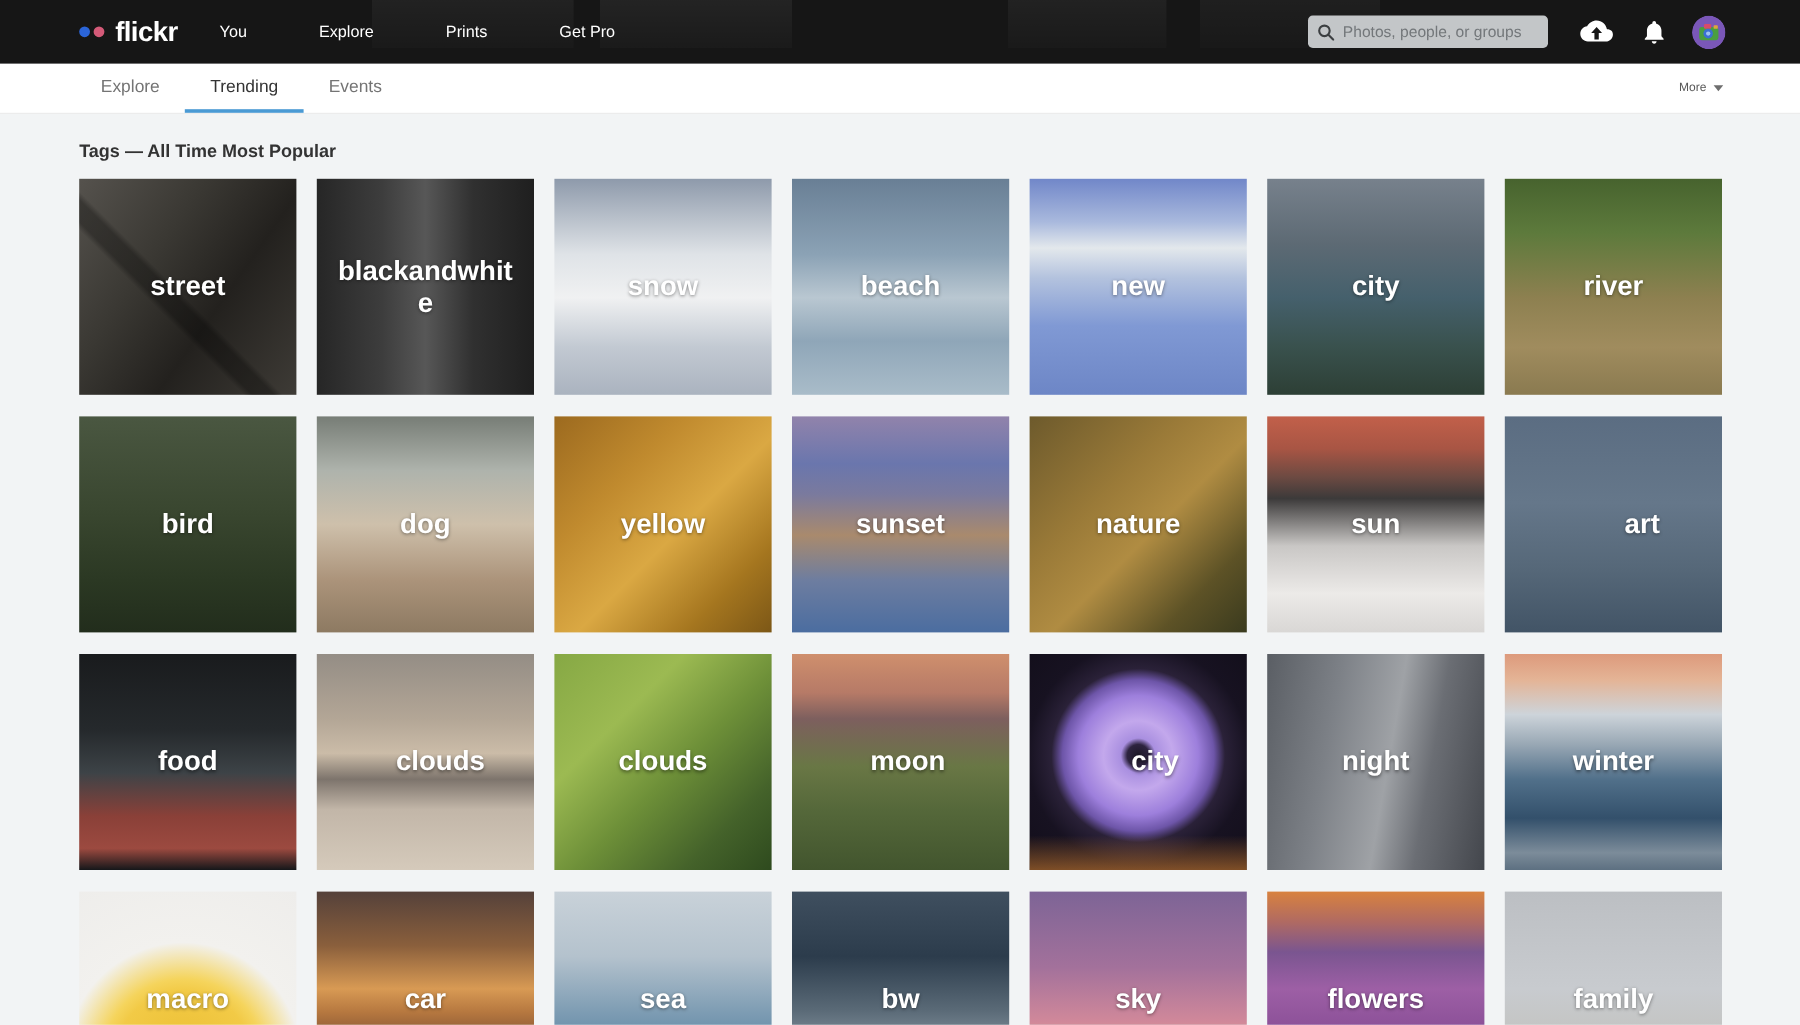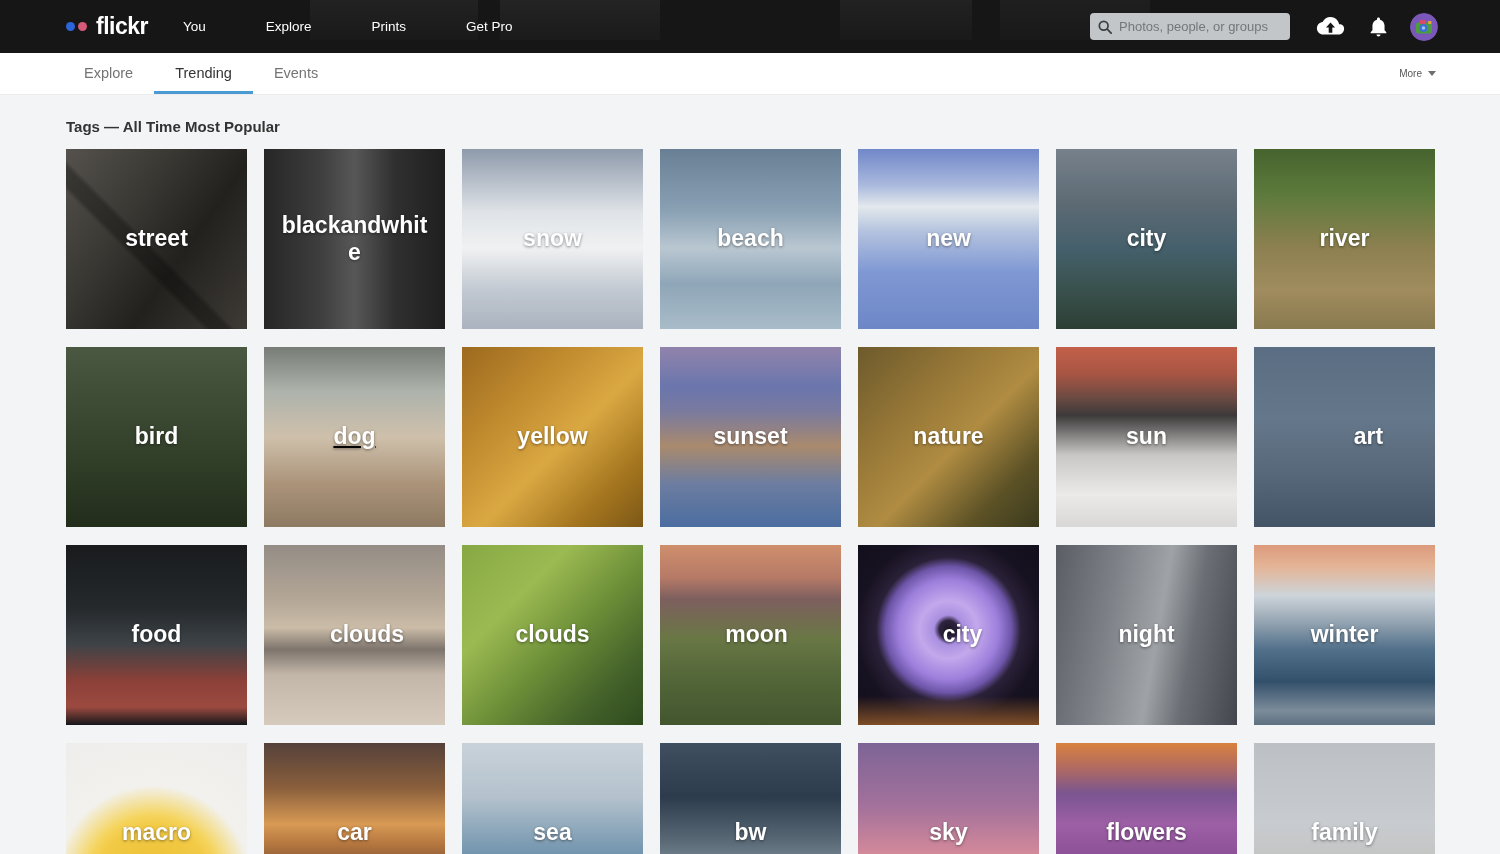--- a/index.html
+++ b/index.html
@@ -180,21 +180,21 @@
   </div>
       <div class="tile" style="background: linear-gradient(rgb(119, 129, 140) 0%, rgb(93, 106, 116) 30%, rgb(69, 96, 108) 55%, rgb(57, 81, 77) 78%, rgb(45, 63, 53) 100%);">
     <span class="label">city</span>
   </div>
       <div class="tile" style="background: linear-gradient(rgb(71, 99, 46) 0%, rgb(93, 122, 60) 25%, rgb(141, 128, 80) 55%, rgb(160, 140, 94) 78%, rgb(138, 122, 80) 100%);">
     <span class="label">river</span>
   </div>
       <div class="tile" style="background: linear-gradient(rgb(74, 87, 65) 0%, rgb(57, 70, 47) 45%, rgb(43, 56, 35) 76%, rgb(34, 45, 28) 100%);">
     <span class="label">bird</span>
   </div>
-      <div class="tile" style="background: linear-gradient(rgb(119, 125, 118) 0%, rgb(174, 179, 172) 25%, rgb(206, 192, 171) 50%, rgb(171, 147, 122) 76%, rgb(141, 122, 98) 100%); text-decoration: underline;">
+      <div class="tile" style="background: linear-gradient(rgb(119, 125, 118) 0%, rgb(174, 179, 172) 25%, rgb(206, 192, 171) 50%, rgb(171, 147, 122) 76%, rgb(141, 122, 98) 100%);">
     <span class="label">dog</span>
   </div>
       <div class="tile" style="background: linear-gradient(135deg, rgb(156, 106, 31) 0%, rgb(192, 138, 46) 30%, rgb(218, 168, 67) 55%, rgb(165, 118, 31) 80%, rgb(124, 87, 22) 100%);">
     <span class="label">yellow</span>
   </div>
       <div class="tile" style="background: linear-gradient(rgb(145, 131, 171) 0%, rgb(106, 118, 173) 22%, rgb(122, 122, 158) 36%, rgb(169, 138, 109) 55%, rgb(109, 125, 160) 76%, rgb(75, 109, 160) 100%);">
     <span class="label">sunset</span>
   </div>
       <div class="tile" style="background: linear-gradient(135deg, rgb(109, 90, 44) 0%, rgb(154, 122, 56) 35%, rgb(176, 140, 66) 55%, rgb(93, 82, 38) 80%, rgb(58, 58, 30) 100%);">
     <span class="label">nature</span>

